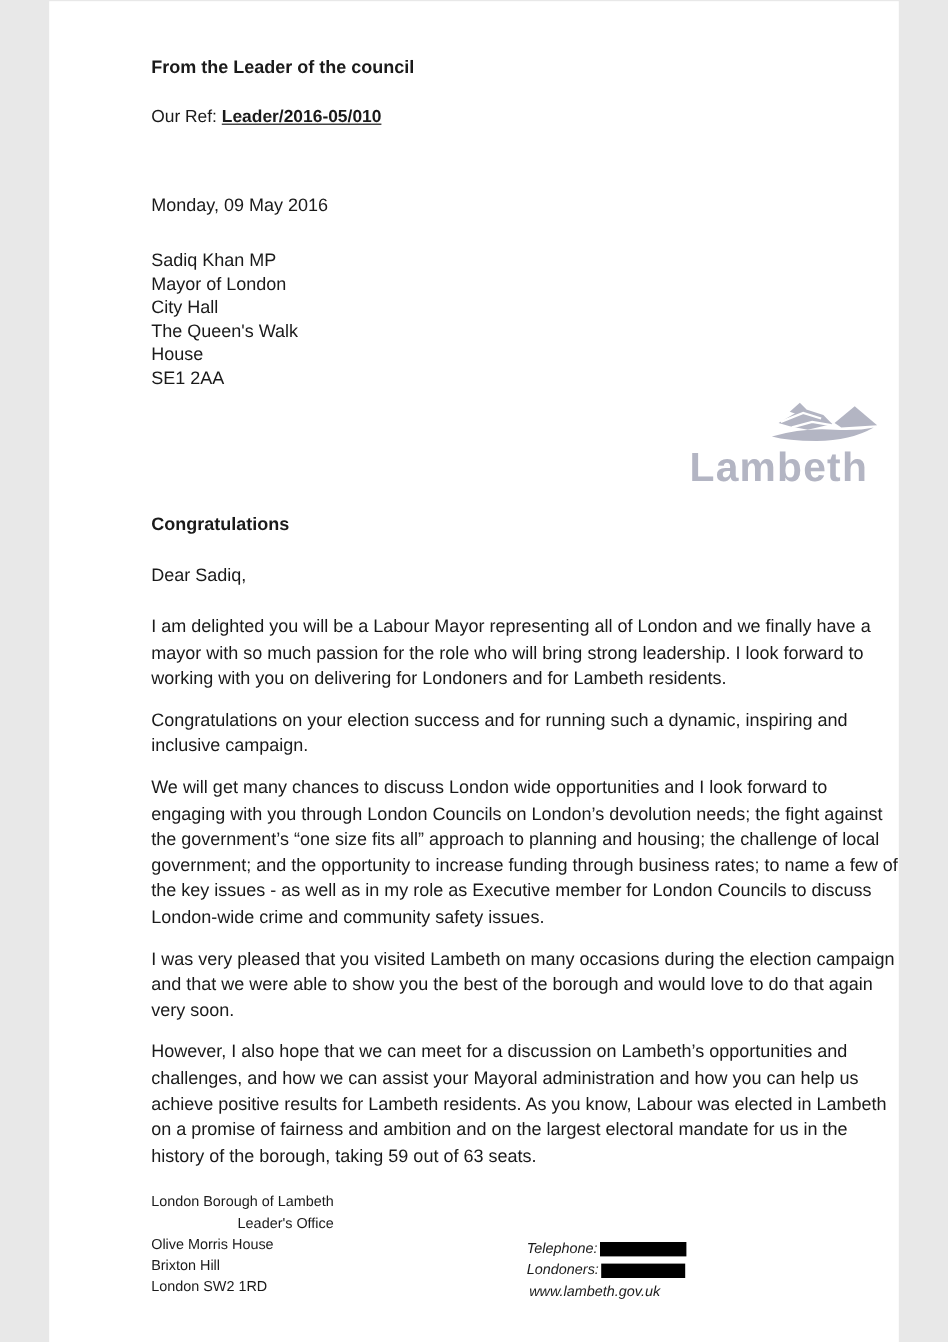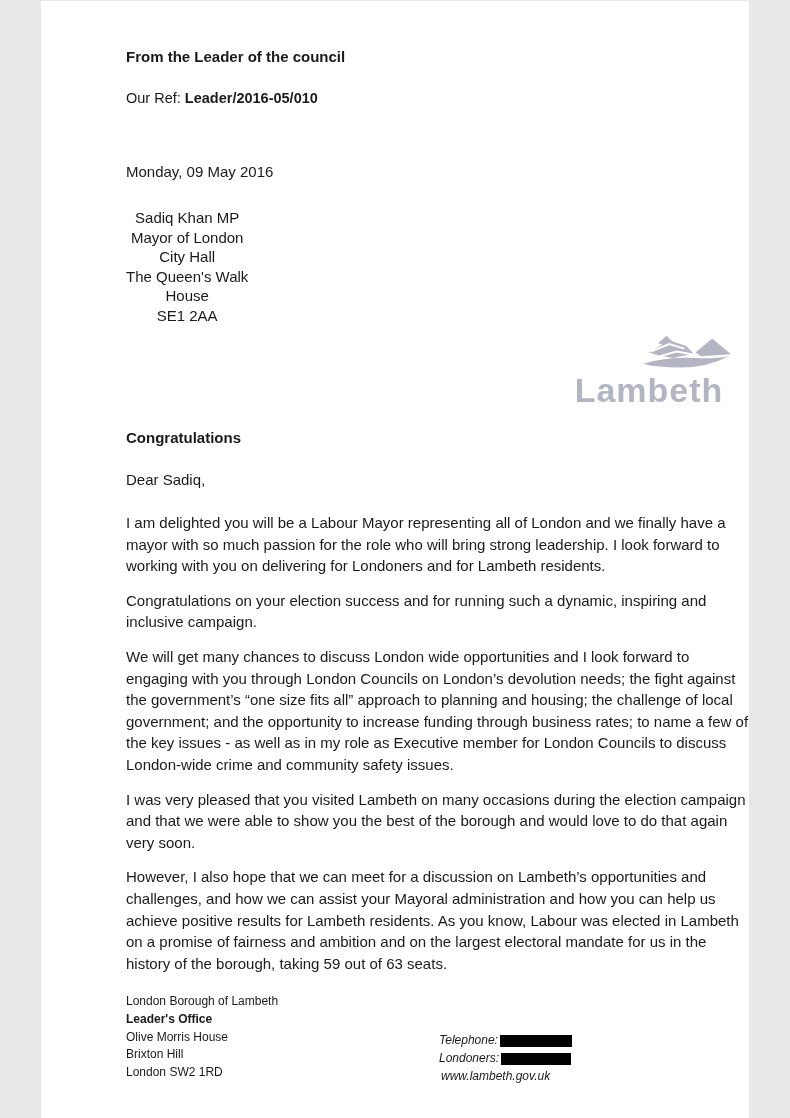--- a/index.html
+++ b/index.html
@@ -21,30 +21,30 @@
 
   
   .from-line {
     left: 85px; top: 47px;
     font-size: 15px; font-weight: bold;
   }
   .ref-line {
     left: 85px; top: 89px;
     font-size: 14.5px;
   }
-  .ref-line .ref-value { font-weight: bold; }
+  .ref-line .ref-value { font-weight: bold; text-decoration: underline; }
 
   
   .date-line {
     left: 85px; top: 162px;
     font-size: 15px;
   }
   .recipient {
     left: 85px; top: 207px;
-    font-size: 15px; line-height: 19.5px; text-align: center;
+    font-size: 15px; line-height: 19.5px;
   }
 
   
   .logo {
     left: 518px; top: 330px;
     width: 180px;
     text-align: center;
   }
   .logo-swoosh {
     display: block;
@@ -78,21 +78,21 @@
   .body-block p {
     margin: 0 0 13px 0;
   }
 
   
   .footer-left {
     left: 85px; top: 992px;
     font-size: 12px;
     line-height: 17.8px;
   }
-  .footer-left .office { font-weight: bold; }
+  .footer-left .office { font-weight: normal; text-align: right; }
   .footer-right {
     left: 398px; top: 1030px;
     font-size: 12px;
     line-height: 18px;
     font-style: italic;
   }
   .footer-right .row { white-space: nowrap; }
   .redaction-bar {
     display: inline-block;
     width: 72px; height: 12px;

